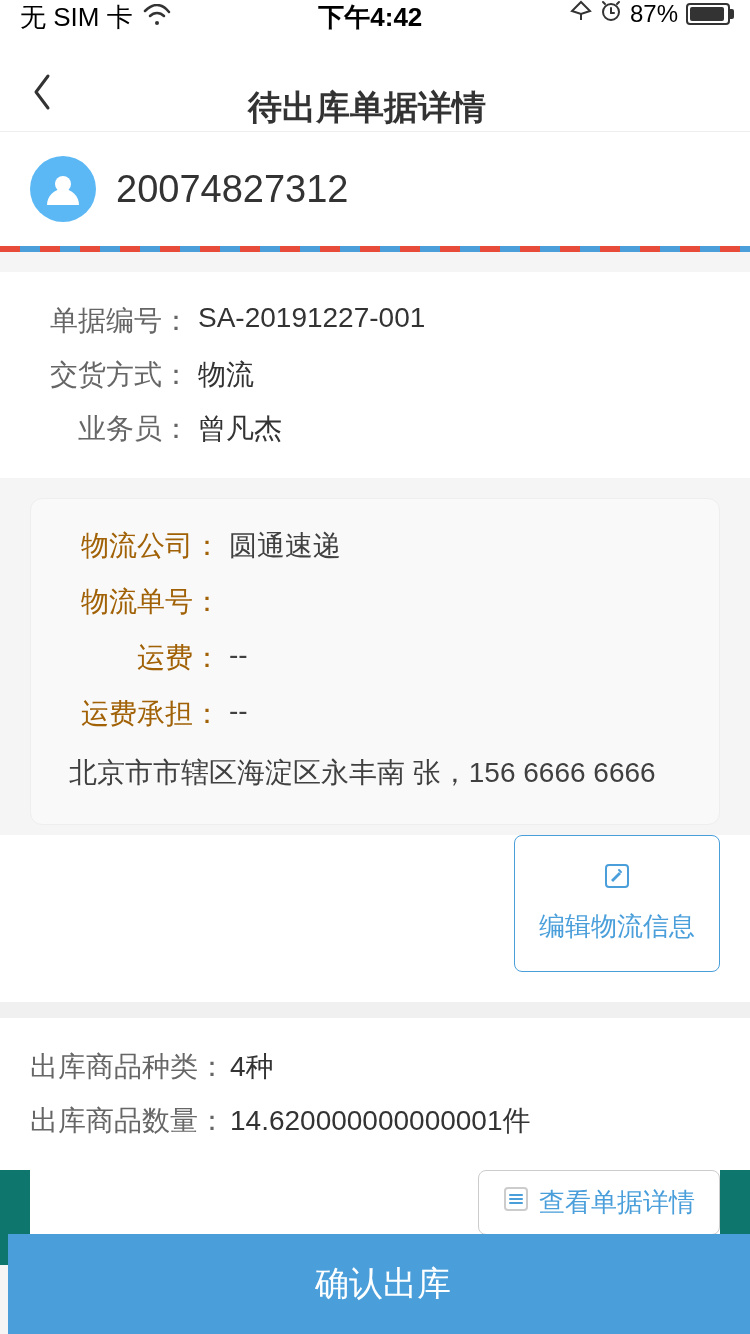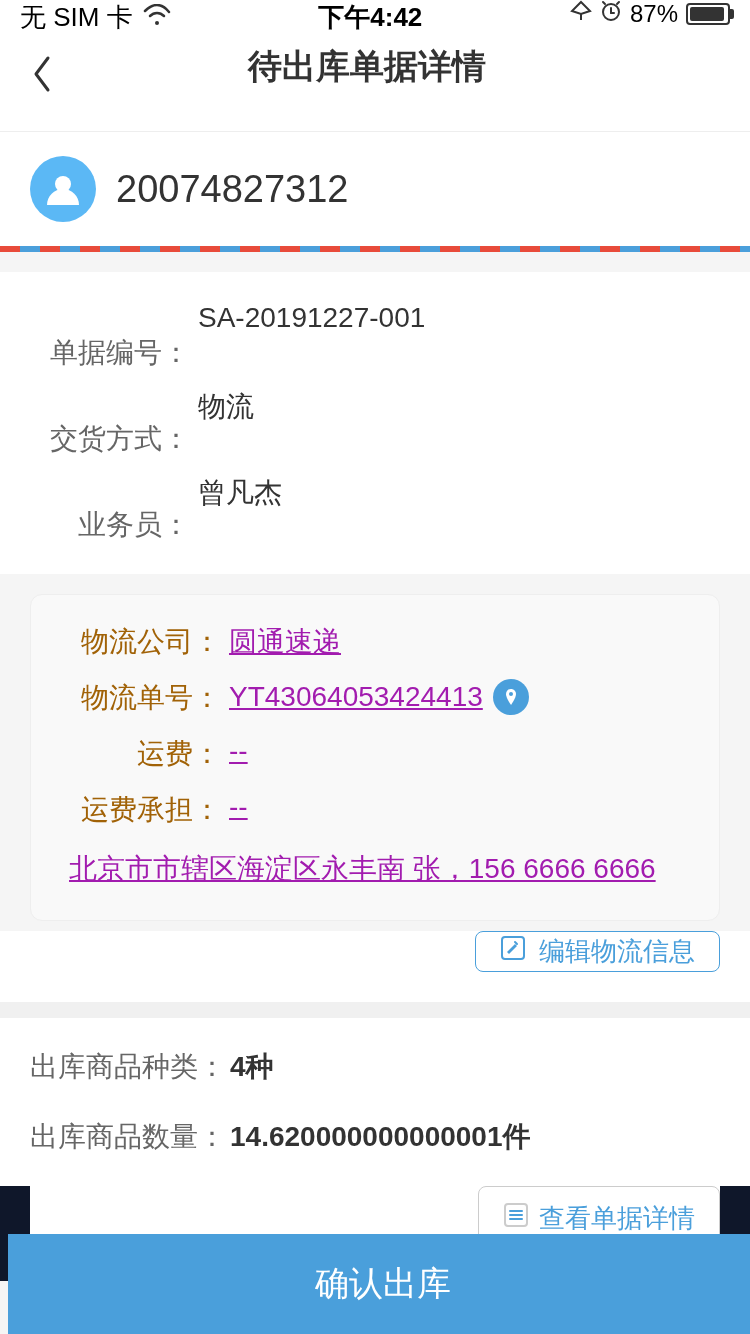--- a/index.html
+++ b/index.html
@@ -37,21 +37,21 @@
     .battery-fill {
       position: absolute; left: 2px; top: 2px; bottom: 2px;
       width: 85%; background: #333; border-radius: 2px;
     }
 
     
     .nav-bar {
       height: 88px;
       background: #fff;
       display: flex;
-      align-items: flex-start;
+      align-items: flex-end;
       padding: 0 30px;
       border-bottom: 1px solid #eee;
     }
     .back-btn {
       font-size: 36px;
       color: #333;
       cursor: pointer;
       padding: 10px;
       margin-left: -10px;
     }
@@ -109,21 +109,20 @@
       font-size: 28px;
       color: #333;
       align-items: flex-start;
     }
     .info-row:last-child { margin-bottom: 0; }
     .info-label {
       color: #666;
       min-width: 160px;
       text-align: right;
       flex-shrink: 0;
-      margin-top: 32px;
     }
     .info-value {
       color: #333;
       flex: 1;
       padding-left: 8px;
     }
 
     
     .logistics-card {
       background: #f9f9f9;
@@ -139,28 +138,27 @@
       font-size: 28px;
     }
     .logistics-row:last-child { margin-bottom: 0; }
     .logistics-label {
       color: #a16207;
       min-width: 160px;
       text-align: right;
       flex-shrink: 0;
     }
     .logistics-value {
-      color: #a21caf;
+      color: #404040;
       flex: 1;
       padding-left: 8px;
       display: flex;
       align-items: center;
       flex-wrap: wrap;
       gap: 10px;
-      text-decoration: underline;
     }
     .location-icon {
       width: 36px; height: 36px;
       background: #4a9fdb;
       border-radius: 50%;
       display: flex; align-items: center; justify-content: center;
       flex-shrink: 0;
     }
 
     
@@ -168,52 +166,52 @@
       display: flex;
       justify-content: flex-end;
       padding: 10px 30px 20px;
       background: #fff;
     }
     .edit-btn {
       border: 1px solid #4a9fdb;
       color: #4a9fdb;
       background: #fff;
       border-radius: 8px;
-      padding: 2px 24px;
+      padding: 27px 24px;
       font-size: 26px;
       display: flex; align-items: center; gap: 13px;
       cursor: pointer;
+      flex-direction: column;
     }
 
     
     .section-sep {
       height: 16px;
       background: #f0f0f0;
     }
 
     
     .product-section {
       background: #fff;
       padding: 30px 30px;
     }
     .product-row {
       display: flex;
-      margin-bottom: 32px;
+      margin-bottom: 16px;
       font-size: 28px;
     }
     .product-row:last-child { margin-bottom: 0; }
     .product-label {
       color: #666;
       min-width: 200px;
       flex-shrink: 0;
     }
     .product-value {
       color: #333;
       flex: 1;
-      font-weight: bold;
     }
 
     
     .view-btn-container {
       display: flex;
       justify-content: flex-end;
       padding: 10px 30px 30px;
       background: #fff;
     }
     .view-btn {
@@ -334,29 +332,20 @@
     </div>
   </div>
 
   <div class="logistics-card">
     <div class="logistics-row">
       <span class="logistics-label">物流公司：</span>
       <span class="logistics-value">圆通速递</span>
     </div>
     <div class="logistics-row">
       <span class="logistics-label">物流单号：</span>
-      <span class="logistics-value">
-        <span>YT43064053424413</span>
-        <span class="location-icon">
-          <svg width="20" height="20" viewBox="0 0 20 20" fill="none">
-            <path d="M10 2C7.2 2 5 4.2 5 7c0 4 5 11 5 11s5-7 5-11c0-2.8-2.2-5-5-5z" fill="#fff"></path>
-            <circle cx="10" cy="7" r="2" fill="#4a9fdb"></circle>
-          </svg>
-        </span>
-      </span>
     </div>
     <div class="logistics-row">
       <span class="logistics-label">运费：</span>
       <span class="logistics-value">--</span>
     </div>
     <div class="logistics-row">
       <span class="logistics-label">运费承担：</span>
       <span class="logistics-value">--</span>
     </div>
     <div class="logistics-row">
@@ -385,21 +374,21 @@
     <div class="product-row">
       <span class="product-label">出库商品种类：</span>
       <span class="product-value">4种</span>
     </div>
     <div class="product-row">
       <span class="product-label">出库商品数量：</span>
       <span class="product-value">14.620000000000001件</span>
     </div>
   </div>
 
-  <div style="background:#0f172a; padding: 0 30px 30px;">
+  <div style="background:#0f766e; padding: 0 30px 30px;">
     <div class="view-btn-container" style="padding: 0;">
       <button class="view-btn">
         <span>
           <svg width="26" height="26" viewBox="0 0 26 26" fill="none">
             <rect x="2" y="2" width="22" height="22" rx="3" stroke="#ccc" stroke-width="2" fill="none"></rect>
             <line x1="7" y1="9" x2="19" y2="9" stroke="#4a9fdb" stroke-width="2" stroke-linecap="round"></line>
             <line x1="7" y1="13" x2="19" y2="13" stroke="#4a9fdb" stroke-width="2" stroke-linecap="round"></line>
             <line x1="7" y1="17" x2="19" y2="17" stroke="#4a9fdb" stroke-width="2" stroke-linecap="round"></line>
           </svg>
         </span>

